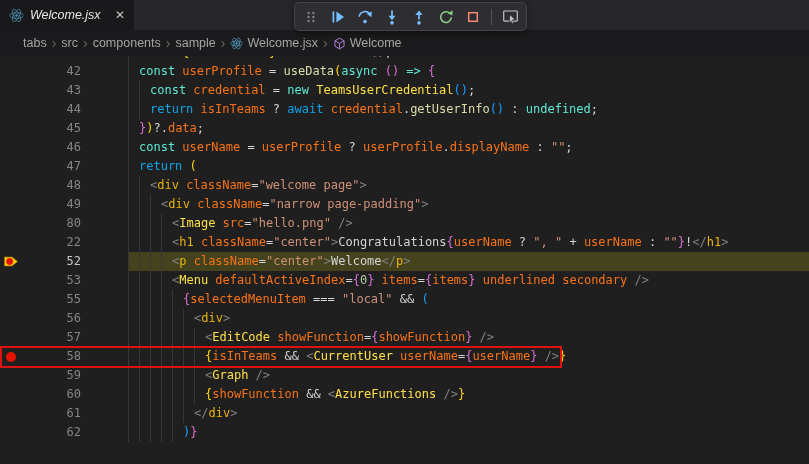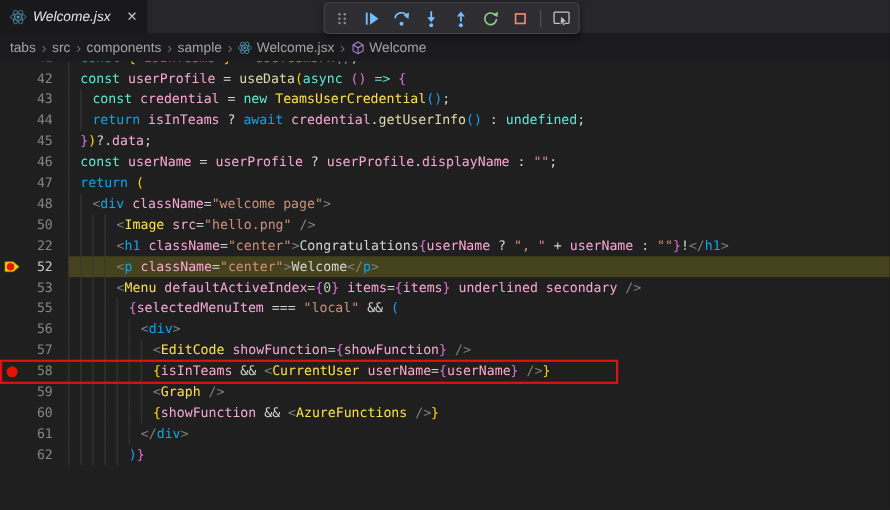--- a/index.html
+++ b/index.html
@@ -21,29 +21,29 @@
     position:absolute; left:294px; top:2px; height:29px; z-index:5;
     background:#2e2e32; border:1px solid #454549; border-radius:5px;
     box-shadow:0 2px 6px rgba(0,0,0,.45);
     display:flex; align-items:center; padding:0 7px; gap:9px;
   }
   .dbgbtn{ width:18px; height:18px; display:flex; align-items:center; justify-content:center; cursor:pointer; }
   .dbg-sep{ width:1px; height:16px; background:#525257; }
   
   .crumbs{
     position:absolute; left:0; top:30px; width:809px; height:26px; background:#1b1b1d;
-    display:flex; align-items:center; padding-left:9px; gap:4px;
+    display:flex; align-items:center; padding-left:23px; gap:4px;
     color:#a3a3a3; font-size:12.5px; white-space:nowrap;
   }
   .crumb{ display:flex; align-items:center; gap:4px; cursor:pointer; }
   .crumb-sep{ color:#6a6a6a; font-size:14px; padding:0 1px; cursor:default; }
   
   .editor{ position:absolute; left:0; top:56px; width:809px; height:408px; overflow:hidden; }
   .code-lines{ margin-top:-13px; }
-  .row{ position:relative; display:flex; height:19px; align-items:stretch; }
+  .row{ position:relative; display:flex; height:19px; align-items:stretch;gap:33px; }
   .glyph{ width:22px; display:flex; align-items:center; justify-content:center; flex:none; cursor:pointer; }
   .lnum{
     width:26px; flex:none; text-align:right; color:#858585;
     font-family:"DejaVu Sans Mono", monospace; font-size:12px; line-height:19px; cursor:pointer;
   }
   .row.current .lnum{ color:#c8c8c8; }
   .code{
     flex:1; margin-left:14px; white-space:pre;
     font-family:"DejaVu Sans Mono", monospace; font-size:12px; line-height:19px; color:#d4d4d4;
   }
@@ -51,24 +51,24 @@
   .iguide{
     display:inline-block; width:11px; height:19px; overflow:hidden;
     border-left:1px solid #373737; vertical-align:top;
   }
   .bp-dot{ width:10px; height:10px; border-radius:50%; background:#e51400; }
   .bpbox{
     position:absolute; left:0; top:-1px; width:562px; height:22px;
     border:2px solid #df1212; pointer-events:none; z-index:3;
   }
   
-  .tk-kw{ color:#5eead4; } .tk-ctrl{ color:#0ea5e9; } .tk-var{ color:#f9a8d4; }
+  .tk-kw{ color:#5eead4; } .tk-ctrl{ color:#0ea5e9; } .tk-var{ color:#f97316; }
   .tk-fn{ color:#dcdcaa;text-align:center; } .tk-cls{ color:#fde047; } .tk-str{ color:#ce9178; }
   .tk-num{ color:#b5cea8; } .tk-op{ color:#d4d4d4; } .tk-tagb{ color:#808080; }
-  .tk-tag{ color:#0ea5e9; } .tk-txt{ color:#d4d4d4; }
+  .tk-tag{ color:#eab308; } .tk-txt{ color:#d4d4d4; }
   .tk-b1{ color:#ffd700; } .tk-b2{ color:#da70d6; } .tk-b3{ color:#179fff; }
 </style>
 </head>
 <body>
 
 <div class="screen">
 
   <div class="tabbar">
     <div class="tab">
       <span style="display:flex;">
@@ -223,21 +223,26 @@
           <div class="lnum">47</div>
           <div class="code"><span class="iguide">  </span><span class="tk-ctrl">return</span><span class="tk-b1"> (</span></div>
         </div>
         <div class="row">
           <div class="glyph"></div>
           <div class="lnum">48</div>
           <div class="code"><span class="iguide">  </span><span class="iguide">  </span><span class="tk-tagb">&lt;</span><span class="tk-tag">div</span><span class="tk-var"> className</span><span class="tk-op">=</span><span class="tk-str">"welcome page"</span><span class="tk-tagb">&gt;</span></div>
         </div>
         <div class="row">
           <div class="glyph"></div>
-          <div class="lnum">50</div>
+          <div class="lnum">49</div>
+          <div class="code"><span class="iguide">  </span><span class="iguide">  </span><span class="iguide">  </span><span class="tk-tagb">&lt;</span><span class="tk-tag">div</span><span class="tk-var"> className</span><span class="tk-op">=</span><span class="tk-str">"narrow page-padding"</span><span class="tk-tagb">&gt;</span></div>
+        </div>
+        <div class="row">
+          <div class="glyph"></div>
+          <div class="lnum">80</div>
           <div class="code"><span class="iguide">  </span><span class="iguide">  </span><span class="iguide">  </span><span class="iguide">  </span><span class="tk-tagb">&lt;</span><span class="tk-cls">Image</span><span class="tk-var"> src</span><span class="tk-op">=</span><span class="tk-str">"hello.png"</span><span class="tk-tagb"> /&gt;</span></div>
         </div>
         <div class="row">
           <div class="glyph"></div>
           <div class="lnum">22</div>
           <div class="code"><span class="iguide">  </span><span class="iguide">  </span><span class="iguide">  </span><span class="iguide">  </span><span class="tk-tagb">&lt;</span><span class="tk-tag">h1</span><span class="tk-var"> className</span><span class="tk-op">=</span><span class="tk-str">"center"</span><span class="tk-tagb">&gt;</span><span class="tk-txt">Congratulations</span><span class="tk-b2">{</span><span class="tk-var">userName</span><span class="tk-op"> ? </span><span class="tk-str">", "</span><span class="tk-op"> + </span><span class="tk-var">userName</span><span class="tk-op"> : </span><span class="tk-str">""</span><span class="tk-b2">}</span><span class="tk-txt">!</span><span class="tk-tagb">&lt;/</span><span class="tk-tag">h1</span><span class="tk-tagb">&gt;</span></div>
         </div>
         <div class="row current">
           <div class="glyph">
             <svg width="17" height="15" viewBox="0 0 17 15">

